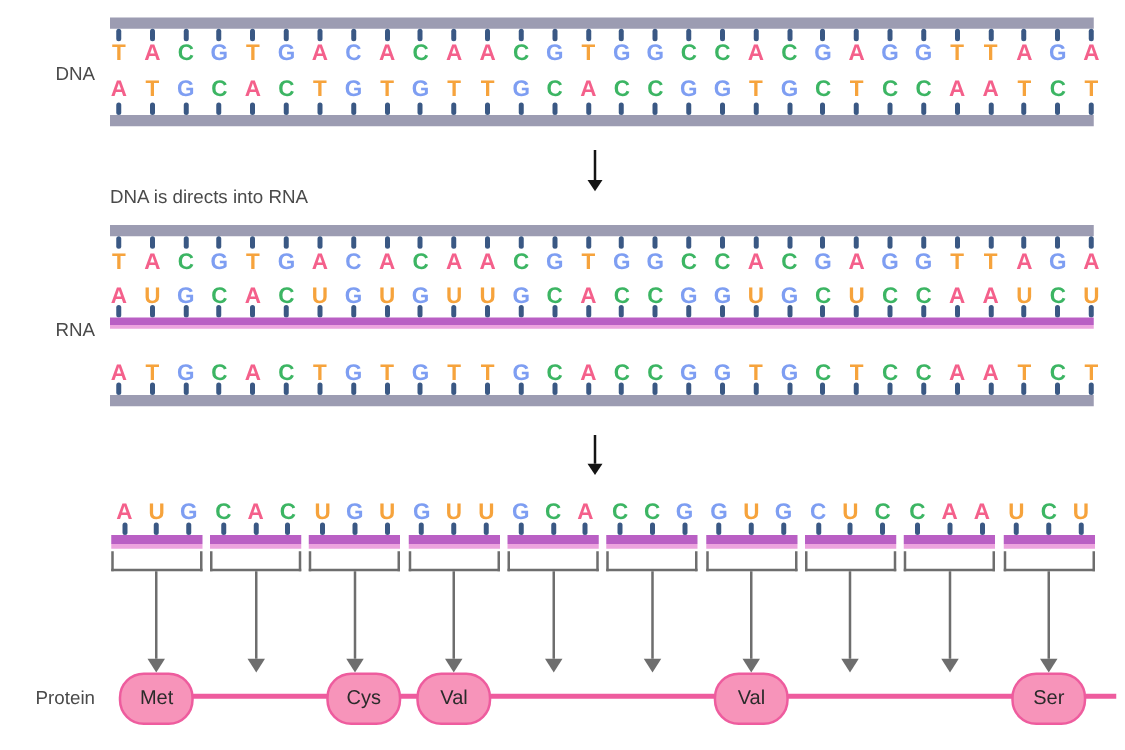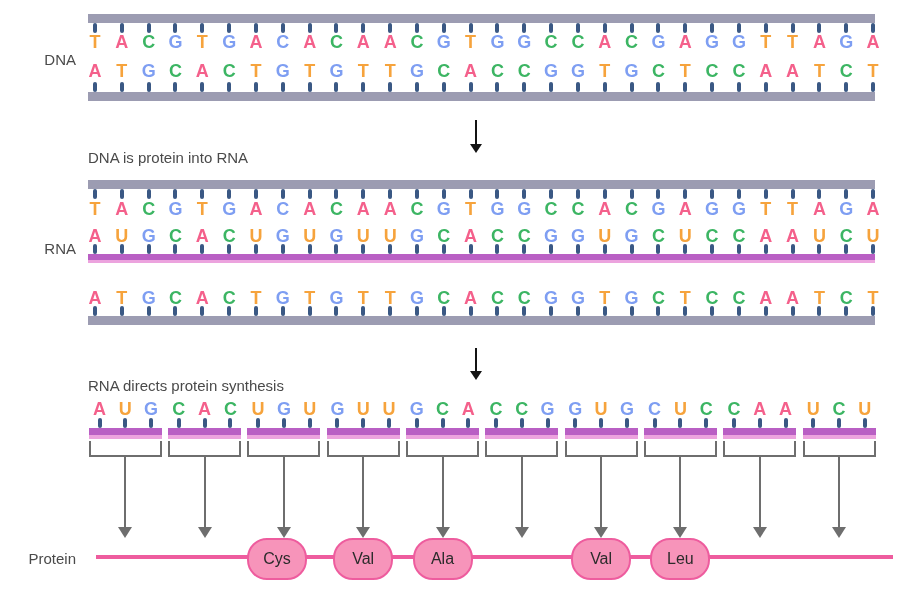--- a/index.html
+++ b/index.html
@@ -154,21 +154,21 @@
       <div class="tick" style="left: 817.41px; top: 82px;"></div>
       <div class="letter" style="left: 833.24px; top: 62px; color: rgb(60, 181, 99);">C</div>
       <div class="tick" style="left: 844.24px; top: 82px;"></div>
       <div class="letter" style="left: 860.07px; top: 62px; color: rgb(246, 163, 60);">T</div>
       <div class="tick" style="left: 871.07px; top: 82px;"></div>
     </div>
   <div class="backbone bb-gray" style="top:92px;"></div>
 
   <div class="blackstem" style="left:475px;top:120px;height:24px;"></div>
   <div class="tri" style="left:470px;top:144px;border-left:6px solid transparent;border-right:6px solid transparent;border-top:9px solid #141414;"></div>
-  <div class="caption" style="left:88px;top:149px;">DNA is protein into RNA</div>
+  <div class="caption" style="left:88px;top:149px;">DNA is directs into RNA</div>
 
   <div class="backbone bb-gray" style="top:180px;"></div>
   <div class="strand">
       <div class="letter" style="left: 82px; top: 200px; color: rgb(246, 163, 60);">T</div>
       <div class="tick" style="left: 93px; top: 189px;"></div>
       <div class="letter" style="left: 108.83px; top: 200px; color: rgb(244, 96, 139);">A</div>
       <div class="tick" style="left: 119.83px; top: 189px;"></div>
       <div class="letter" style="left: 135.66px; top: 200px; color: rgb(60, 181, 99);">C</div>
       <div class="tick" style="left: 146.66px; top: 189px;"></div>
       <div class="letter" style="left: 162.49px; top: 200px; color: rgb(126, 158, 242);">G</div>
@@ -282,21 +282,21 @@
       <div class="letter" style="left: 779.58px; top: 227px; color: rgb(244, 96, 139);">A</div>
       <div class="tick" style="left: 790.58px; top: 244px;"></div>
       <div class="letter" style="left: 806.41px; top: 227px; color: rgb(246, 163, 60);">U</div>
       <div class="tick" style="left: 817.41px; top: 244px;"></div>
       <div class="letter" style="left: 833.24px; top: 227px; color: rgb(60, 181, 99);">C</div>
       <div class="tick" style="left: 844.24px; top: 244px;"></div>
       <div class="letter" style="left: 860.07px; top: 227px; color: rgb(246, 163, 60);">U</div>
       <div class="tick" style="left: 871.07px; top: 244px;"></div>
     </div>
   <div class="backbone bb-magenta" style="top:254px;"></div>
-  <div class="side-label" style="top:240px;">RNA</div>
+  <div class="side-label" style="top:256px;">RNA</div>
   <div class="strand">
       <div class="letter" style="left: 82px; top: 289px; color: rgb(244, 96, 139);">A</div>
       <div class="tick" style="left: 93px; top: 306px;"></div>
       <div class="letter" style="left: 108.83px; top: 289px; color: rgb(246, 163, 60);">T</div>
       <div class="tick" style="left: 119.83px; top: 306px;"></div>
       <div class="letter" style="left: 135.66px; top: 289px; color: rgb(126, 158, 242);">G</div>
       <div class="tick" style="left: 146.66px; top: 306px;"></div>
       <div class="letter" style="left: 162.49px; top: 289px; color: rgb(60, 181, 99);">C</div>
       <div class="tick" style="left: 173.49px; top: 306px;"></div>
       <div class="letter" style="left: 189.32px; top: 289px; color: rgb(244, 96, 139);">A</div>
@@ -349,36 +349,38 @@
       <div class="tick" style="left: 817.41px; top: 306px;"></div>
       <div class="letter" style="left: 833.24px; top: 289px; color: rgb(60, 181, 99);">C</div>
       <div class="tick" style="left: 844.24px; top: 306px;"></div>
       <div class="letter" style="left: 860.07px; top: 289px; color: rgb(246, 163, 60);">T</div>
       <div class="tick" style="left: 871.07px; top: 306px;"></div>
     </div>
   <div class="backbone bb-gray" style="top:316px;"></div>
 
   <div class="blackstem" style="left:475px;top:348px;height:23px;"></div>
   <div class="tri" style="left:470px;top:371px;border-left:6px solid transparent;border-right:6px solid transparent;border-top:9px solid #141414;"></div>
-  <div class="caption" style="left:88px;top:377px;">RNA directs protein synthesis</div>
 
   <div class="chain" style="left:96px;top:555px;width:797px;"></div>
   <div class="codon-host" id="codons">
       <div class="letter" style="left: 86.5px; top: 400px; color: rgb(244, 96, 139);">A</div>
       <div class="tick" style="left: 97.5px; top: 418px;"></div>
       <div class="letter" style="left: 112.3px; top: 400px; color: rgb(246, 163, 60);">U</div>
       <div class="tick" style="left: 123.3px; top: 418px;"></div>
       <div class="letter" style="left: 138.1px; top: 400px; color: rgb(126, 158, 242);">G</div>
       <div class="tick" style="left: 149.1px; top: 418px;"></div>
       <div class="bar" style="left: 88.8px; top: 428px;"></div>
       <div class="bracketline" style="left: 88.8px; top: 441px; width: 2px; height: 16px;"></div>
       <div class="bracketline" style="left: 159.8px; top: 441px; width: 2px; height: 16px;"></div>
       <div class="bracketline" style="left: 88.8px; top: 455px; width: 73px; height: 2px;"></div>
       <div class="stem" style="left: 124.3px; top: 457px; height: 70px;"></div>
       <div class="tri" style="left: 118.3px; top: 527px; border-left: 7px solid transparent; border-right: 7px solid transparent; border-top: 11px solid rgb(110, 110, 110);"></div>
+      <div class="oval" style="left: 95.3px; top: 538px;">
+        <span>Met</span>
+      </div>
       <div class="letter" style="left: 165.8px; top: 400px; color: rgb(60, 181, 99);">C</div>
       <div class="tick" style="left: 176.8px; top: 418px;"></div>
       <div class="letter" style="left: 191.6px; top: 400px; color: rgb(244, 96, 139);">A</div>
       <div class="tick" style="left: 202.6px; top: 418px;"></div>
       <div class="letter" style="left: 217.4px; top: 400px; color: rgb(60, 181, 99);">C</div>
       <div class="tick" style="left: 228.4px; top: 418px;"></div>
       <div class="bar" style="left: 168.1px; top: 428px;"></div>
       <div class="bracketline" style="left: 168.1px; top: 441px; width: 2px; height: 16px;"></div>
       <div class="bracketline" style="left: 239.1px; top: 441px; width: 2px; height: 16px;"></div>
       <div class="bracketline" style="left: 168.1px; top: 455px; width: 73px; height: 2px;"></div>
@@ -389,21 +391,21 @@
       <div class="letter" style="left: 270.9px; top: 400px; color: rgb(126, 158, 242);">G</div>
       <div class="tick" style="left: 281.9px; top: 418px;"></div>
       <div class="letter" style="left: 296.7px; top: 400px; color: rgb(246, 163, 60);">U</div>
       <div class="tick" style="left: 307.7px; top: 418px;"></div>
       <div class="bar" style="left: 247.4px; top: 428px;"></div>
       <div class="bracketline" style="left: 247.4px; top: 441px; width: 2px; height: 16px;"></div>
       <div class="bracketline" style="left: 318.4px; top: 441px; width: 2px; height: 16px;"></div>
       <div class="bracketline" style="left: 247.4px; top: 455px; width: 73px; height: 2px;"></div>
       <div class="stem" style="left: 282.9px; top: 457px; height: 70px;"></div>
       <div class="tri" style="left: 276.9px; top: 527px; border-left: 7px solid transparent; border-right: 7px solid transparent; border-top: 11px solid rgb(110, 110, 110);"></div>
-      <div class="oval" style="left: 247px; top: 538px;">
+      <div class="oval" style="left: 261px; top: 538px;">
         <span>Cys</span>
       </div>
       <div class="letter" style="left: 324.4px; top: 400px; color: rgb(126, 158, 242);">G</div>
       <div class="tick" style="left: 335.4px; top: 418px;"></div>
       <div class="letter" style="left: 350.2px; top: 400px; color: rgb(246, 163, 60);">U</div>
       <div class="tick" style="left: 361.2px; top: 418px;"></div>
       <div class="letter" style="left: 376px; top: 400px; color: rgb(246, 163, 60);">U</div>
       <div class="tick" style="left: 387px; top: 418px;"></div>
       <div class="bar" style="left: 326.7px; top: 428px;"></div>
       <div class="bracketline" style="left: 326.7px; top: 441px; width: 2px; height: 16px;"></div>
@@ -419,23 +421,20 @@
       <div class="letter" style="left: 429.5px; top: 400px; color: rgb(60, 181, 99);">C</div>
       <div class="tick" style="left: 440.5px; top: 418px;"></div>
       <div class="letter" style="left: 455.3px; top: 400px; color: rgb(244, 96, 139);">A</div>
       <div class="tick" style="left: 466.3px; top: 418px;"></div>
       <div class="bar" style="left: 406px; top: 428px;"></div>
       <div class="bracketline" style="left: 406px; top: 441px; width: 2px; height: 16px;"></div>
       <div class="bracketline" style="left: 477px; top: 441px; width: 2px; height: 16px;"></div>
       <div class="bracketline" style="left: 406px; top: 455px; width: 73px; height: 2px;"></div>
       <div class="stem" style="left: 441.5px; top: 457px; height: 70px;"></div>
       <div class="tri" style="left: 435.5px; top: 527px; border-left: 7px solid transparent; border-right: 7px solid transparent; border-top: 11px solid rgb(110, 110, 110);"></div>
-      <div class="oval" style="left: 412.5px; top: 538px;">
-        <span>Ala</span>
-      </div>
       <div class="letter" style="left: 483px; top: 400px; color: rgb(60, 181, 99);">C</div>
       <div class="tick" style="left: 494px; top: 418px;"></div>
       <div class="letter" style="left: 508.8px; top: 400px; color: rgb(60, 181, 99);">C</div>
       <div class="tick" style="left: 519.8px; top: 418px;"></div>
       <div class="letter" style="left: 534.6px; top: 400px; color: rgb(126, 158, 242);">G</div>
       <div class="tick" style="left: 545.6px; top: 418px;"></div>
       <div class="bar" style="left: 485.3px; top: 428px;"></div>
       <div class="bracketline" style="left: 485.3px; top: 441px; width: 2px; height: 16px;"></div>
       <div class="bracketline" style="left: 556.3px; top: 441px; width: 2px; height: 16px;"></div>
       <div class="bracketline" style="left: 485.3px; top: 455px; width: 73px; height: 2px;"></div>
@@ -461,23 +460,20 @@
       <div class="letter" style="left: 667.4px; top: 400px; color: rgb(246, 163, 60);">U</div>
       <div class="tick" style="left: 678.4px; top: 418px;"></div>
       <div class="letter" style="left: 693.2px; top: 400px; color: rgb(60, 181, 99);">C</div>
       <div class="tick" style="left: 704.2px; top: 418px;"></div>
       <div class="bar" style="left: 643.9px; top: 428px;"></div>
       <div class="bracketline" style="left: 643.9px; top: 441px; width: 2px; height: 16px;"></div>
       <div class="bracketline" style="left: 714.9px; top: 441px; width: 2px; height: 16px;"></div>
       <div class="bracketline" style="left: 643.9px; top: 455px; width: 73px; height: 2px;"></div>
       <div class="stem" style="left: 679.4px; top: 457px; height: 70px;"></div>
       <div class="tri" style="left: 673.4px; top: 527px; border-left: 7px solid transparent; border-right: 7px solid transparent; border-top: 11px solid rgb(110, 110, 110);"></div>
-      <div class="oval" style="left: 650.4px; top: 538px;">
-        <span>Leu</span>
-      </div>
       <div class="letter" style="left: 720.9px; top: 400px; color: rgb(60, 181, 99);">C</div>
       <div class="tick" style="left: 731.9px; top: 418px;"></div>
       <div class="letter" style="left: 746.7px; top: 400px; color: rgb(244, 96, 139);">A</div>
       <div class="tick" style="left: 757.7px; top: 418px;"></div>
       <div class="letter" style="left: 772.5px; top: 400px; color: rgb(244, 96, 139);">A</div>
       <div class="tick" style="left: 783.5px; top: 418px;"></div>
       <div class="bar" style="left: 723.2px; top: 428px;"></div>
       <div class="bracketline" style="left: 723.2px; top: 441px; width: 2px; height: 16px;"></div>
       <div class="bracketline" style="left: 794.2px; top: 441px; width: 2px; height: 16px;"></div>
       <div class="bracketline" style="left: 723.2px; top: 455px; width: 73px; height: 2px;"></div>
@@ -488,15 +484,18 @@
       <div class="letter" style="left: 826px; top: 400px; color: rgb(60, 181, 99);">C</div>
       <div class="tick" style="left: 837px; top: 418px;"></div>
       <div class="letter" style="left: 851.8px; top: 400px; color: rgb(246, 163, 60);">U</div>
       <div class="tick" style="left: 862.8px; top: 418px;"></div>
       <div class="bar" style="left: 802.5px; top: 428px;"></div>
       <div class="bracketline" style="left: 802.5px; top: 441px; width: 2px; height: 16px;"></div>
       <div class="bracketline" style="left: 873.5px; top: 441px; width: 2px; height: 16px;"></div>
       <div class="bracketline" style="left: 802.5px; top: 455px; width: 73px; height: 2px;"></div>
       <div class="stem" style="left: 838px; top: 457px; height: 70px;"></div>
       <div class="tri" style="left: 832px; top: 527px; border-left: 7px solid transparent; border-right: 7px solid transparent; border-top: 11px solid rgb(110, 110, 110);"></div>
+      <div class="oval" style="left: 809px; top: 538px;">
+        <span>Ser</span>
+      </div>
     </div>
   <div class="side-label" style="top:550px;">Protein</div>
 </div>
 
 </body></html>

